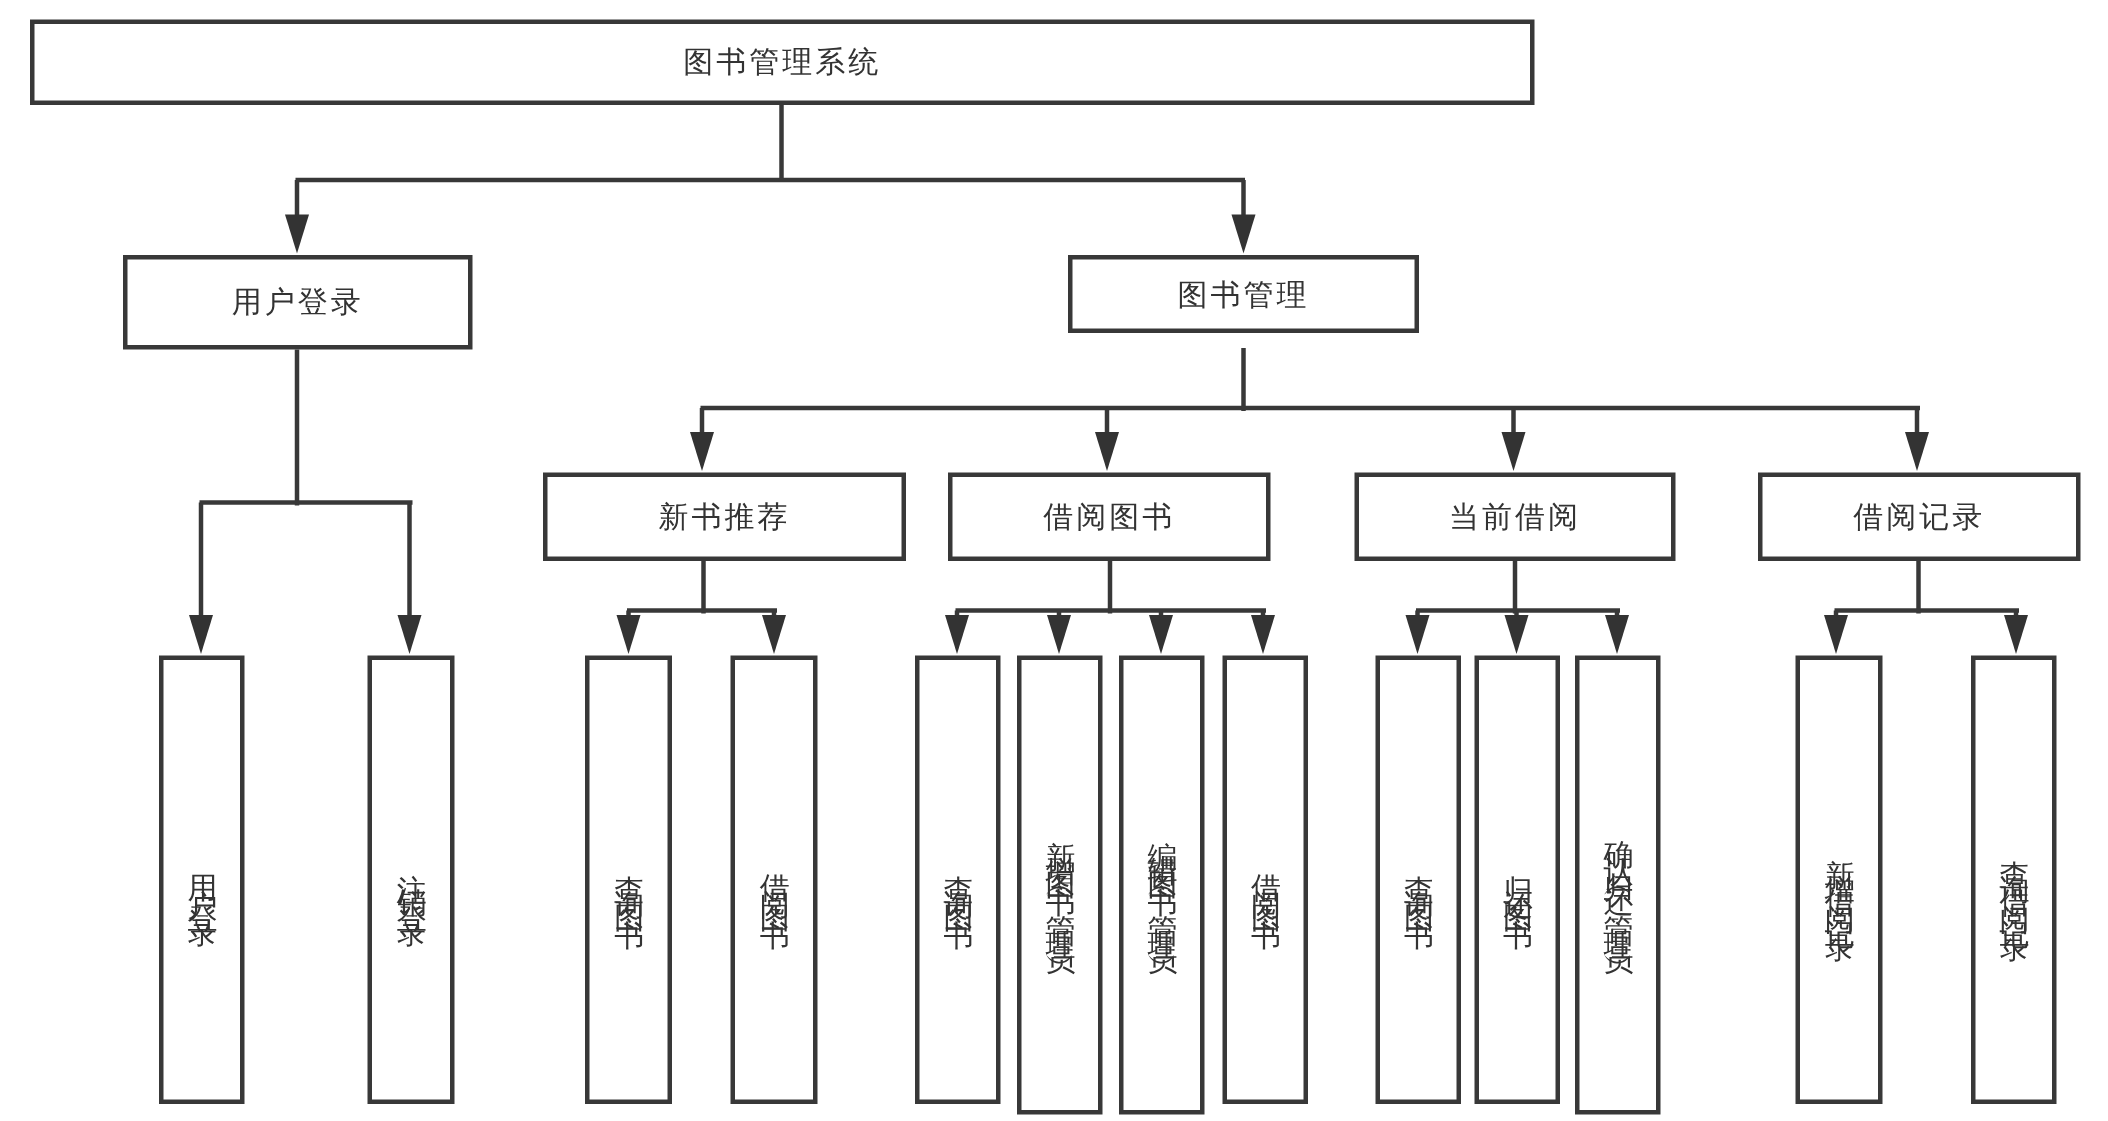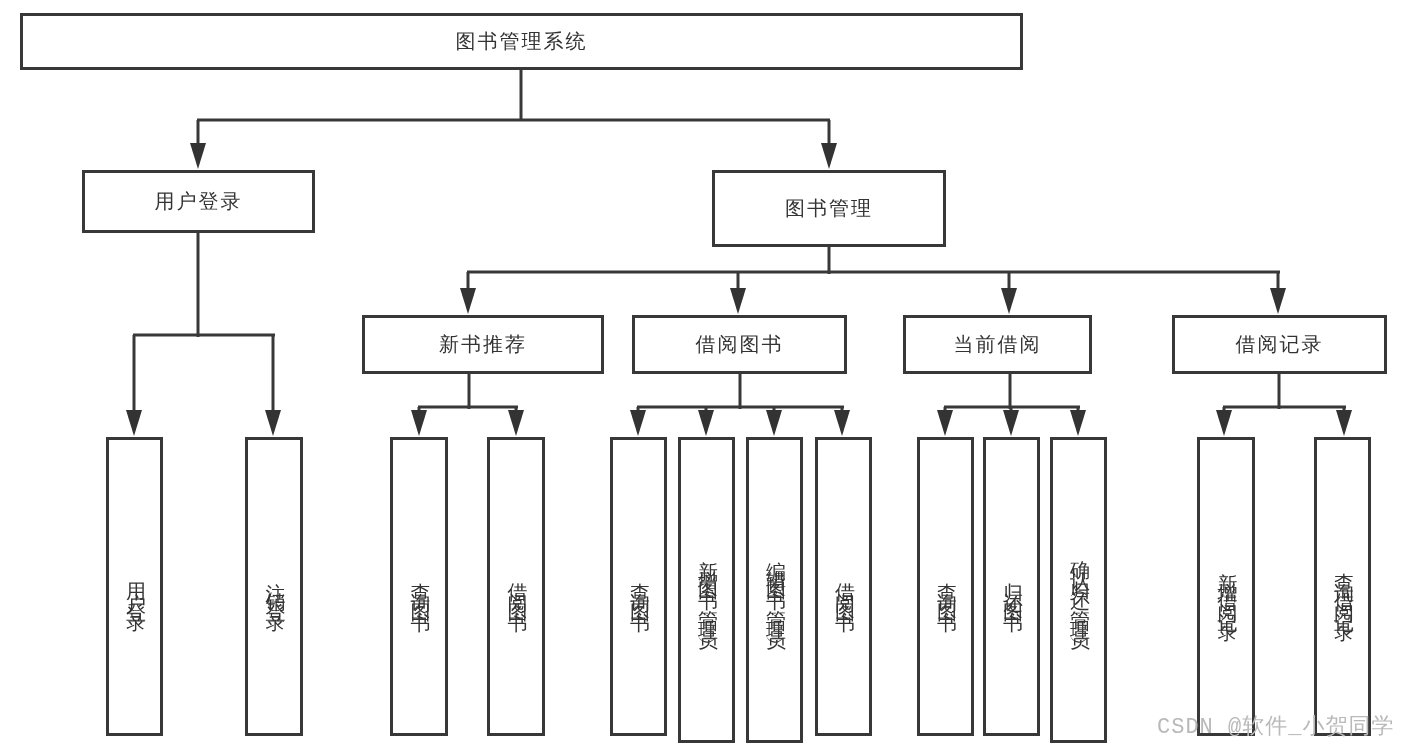--- a/index.html
+++ b/index.html
@@ -1,20 +1,20 @@
 <!DOCTYPE html>
 <html><head>
 <meta charset="utf-8">
 <style>
   html,body{margin:0;padding:0;background:#ffffff;}
   .canvas{
     position:relative;
     width:1405px;height:747px;
     background:#ffffff;
-    font-family:Liberation Mono, monospace;
+    font-family:Liberation Sans, sans-serif;
     overflow:hidden;
   }
   .connectors{position:absolute;left:0;top:0;z-index:0;}
   .hbox{
     position:absolute;box-sizing:border-box;z-index:1;
     background:#ffffff;border:3px solid #383838;
     display:flex;align-items:center;justify-content:center;
     font-size:20px;color:#333333;letter-spacing:2px;white-space:nowrap;
   }
   .vbox{
@@ -24,25 +24,25 @@
   }
   .vbox span{
     writing-mode:vertical-rl;text-orientation:mixed;
     font-size:20px;color:#333333;letter-spacing:10px;line-height:1;
     white-space:nowrap;
   }
   
   #b-root{left:20px;top:13px;width:1003px;height:57px;}
   
   #b-login{left:82px;top:170px;width:233px;height:63px;}
-  #b-mgmt{left:712px;top:170px;width:234px;height:77px;}
+  #b-mgmt{left:712px;top:170px;width:234px;height:52px;}
   
   #b-l3-0{left:362px;top:315px;width:242px;height:59px;}
   #b-l3-1{left:632px;top:315px;width:215px;height:59px;}
-  #b-l3-2{left:903px;top:315px;width:189px;height:59px;}
+  #b-l3-2{left:903px;top:315px;width:214px;height:59px;}
   #b-l3-3{left:1172px;top:315px;width:215px;height:59px;text-align:center;}
   
   #v1{left:106px;top:437px;width:57px;height:299px;}
   #v2{left:245px;top:437px;width:58px;height:299px;}
   #v3{left:390px;top:437px;width:58px;height:299px;}
   #v4{left:487px;top:437px;width:58px;height:299px;}
   #v5{left:610px;top:437px;width:57px;height:299px;}
   #v6{left:678px;top:437px;width:57px;height:306px;}
   #v7{left:746px;top:437px;width:57px;height:306px;}
   #v8{left:815px;top:437px;width:57px;height:299px;}
@@ -170,14 +170,13 @@
       <span>确认归还（管理员）</span>
     </div>
 
   <div class="vbox" id="v12">
       <span>新增借阅记录</span>
     </div>
   <div class="vbox" id="v13">
       <span>查询借阅记录</span>
     </div>
 
-  <div class="watermark">CSDN @软件_小贺同学</div>
 </div>
 
 </body></html>

